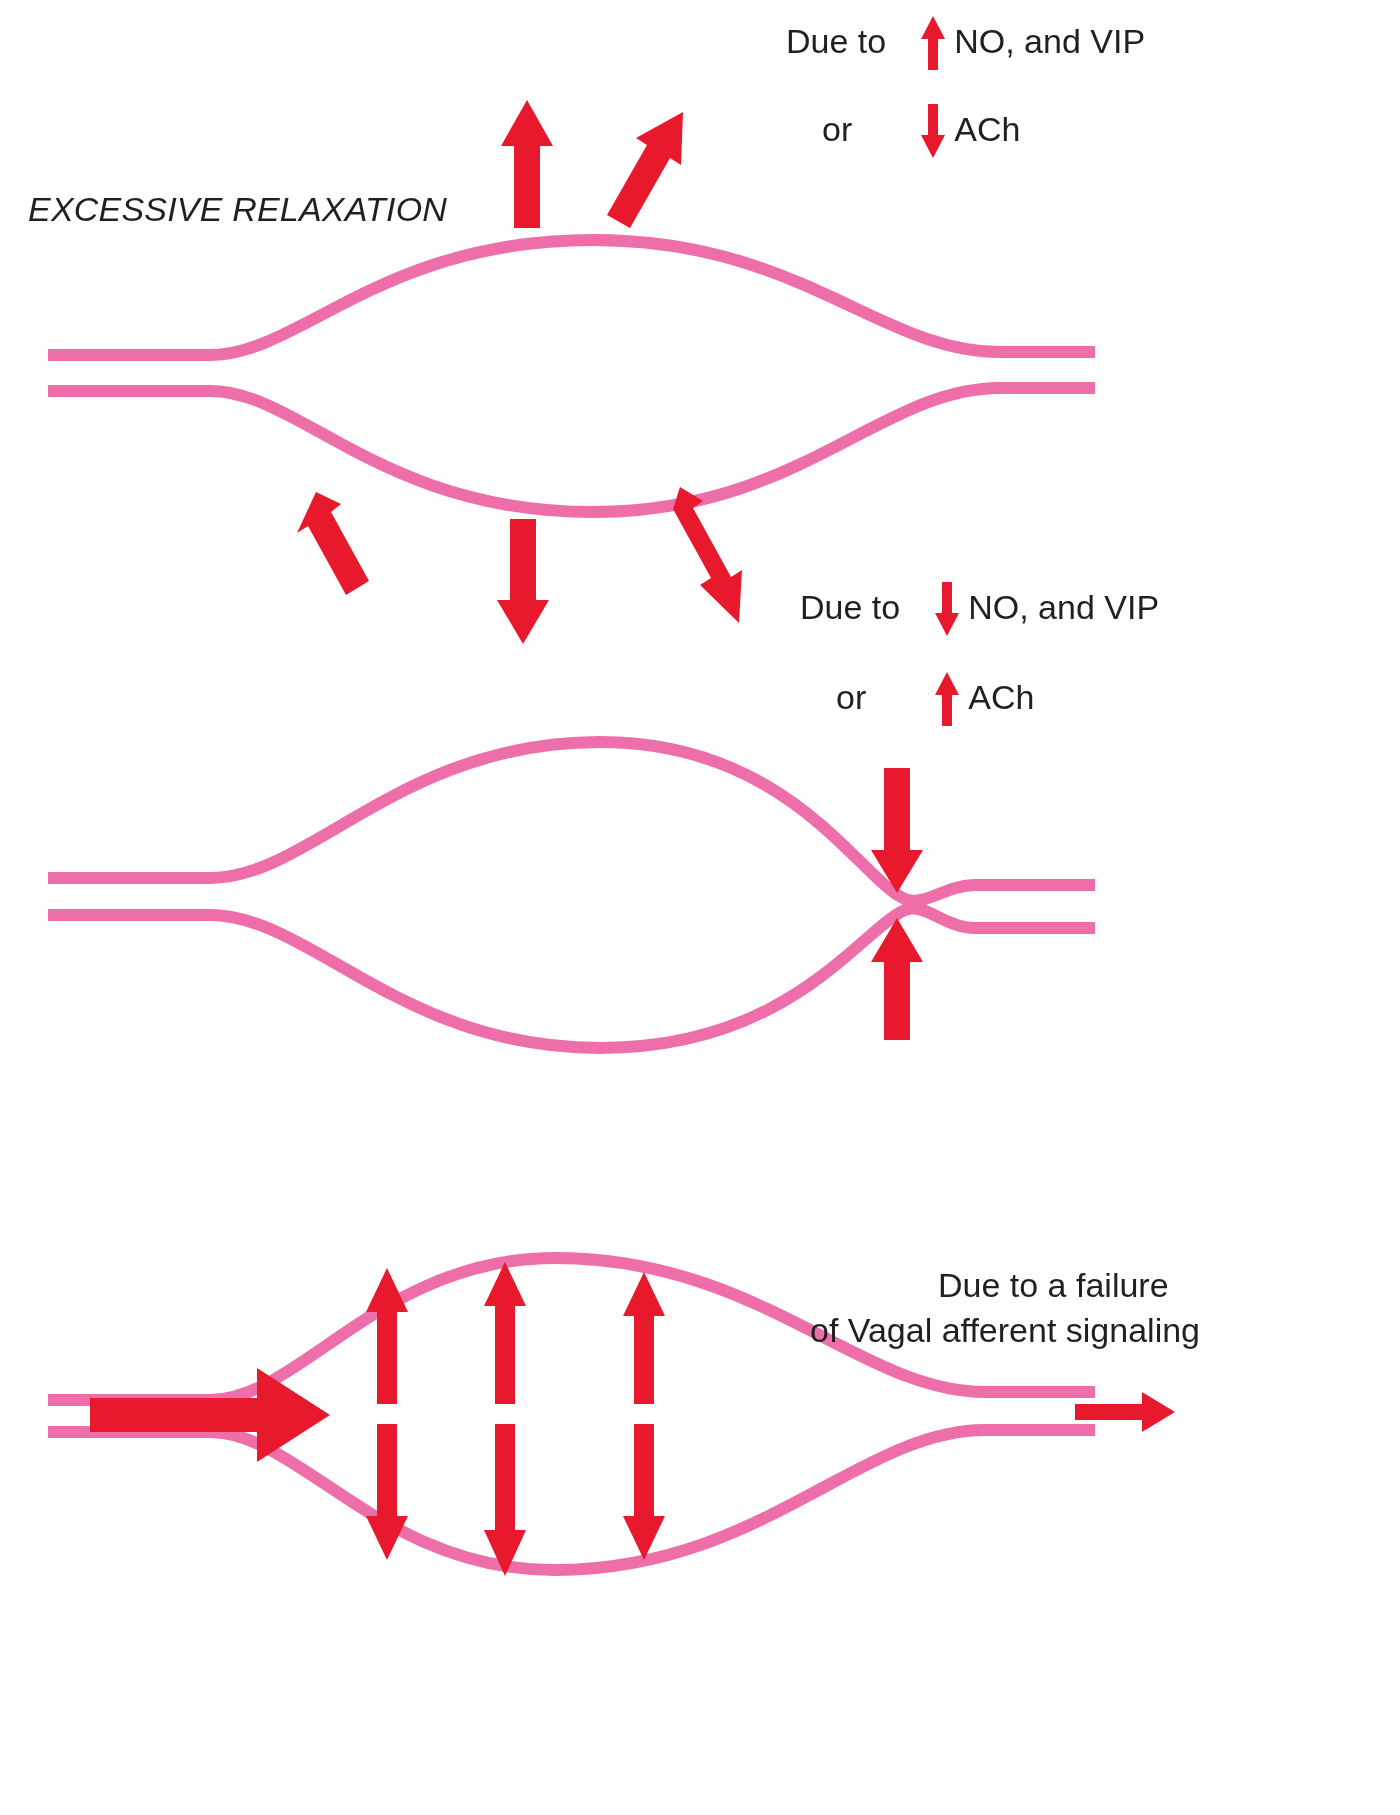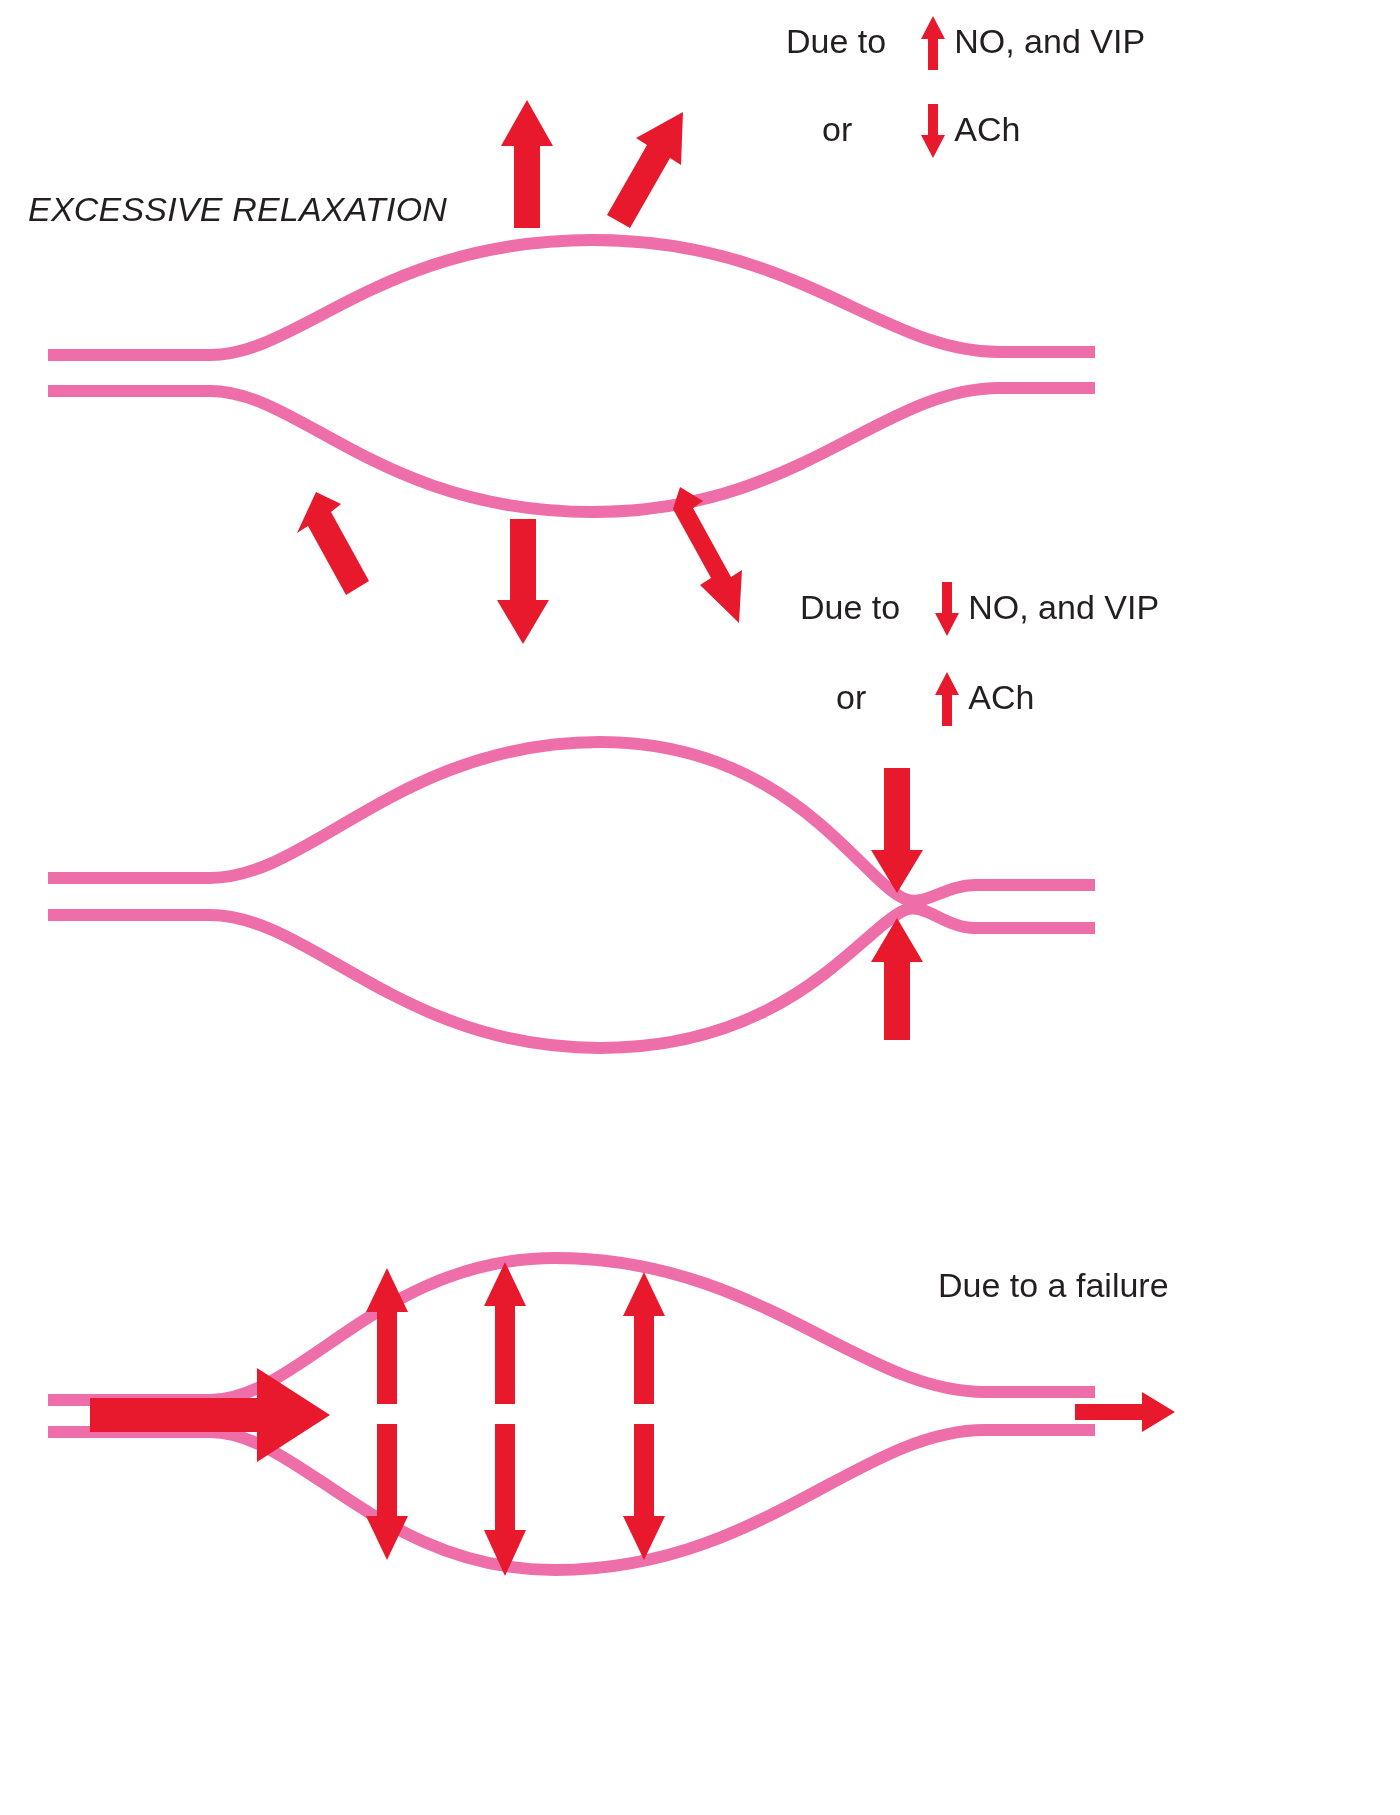--- a/index.html
+++ b/index.html
@@ -206,15 +206,16 @@
           <polygon points="13,2 25,25 18,25 18,56 8,56 8,25 1,25" fill="#E8192C"></polygon>
         </svg>
       </span>
       <span class="cap-gap-sm"></span>
       <span class="cap-word">ACh</span>
     </span>
   </div>
 
   <div class="caption-block" style="left:938px; top:1228px;margin-top:35px;">
     <div>Due to a failure</div>
+    <div style="margin-left:-128px;">of Vagal afferent signaling</div>
   </div>
 
 </div>
 
 </body></html>

